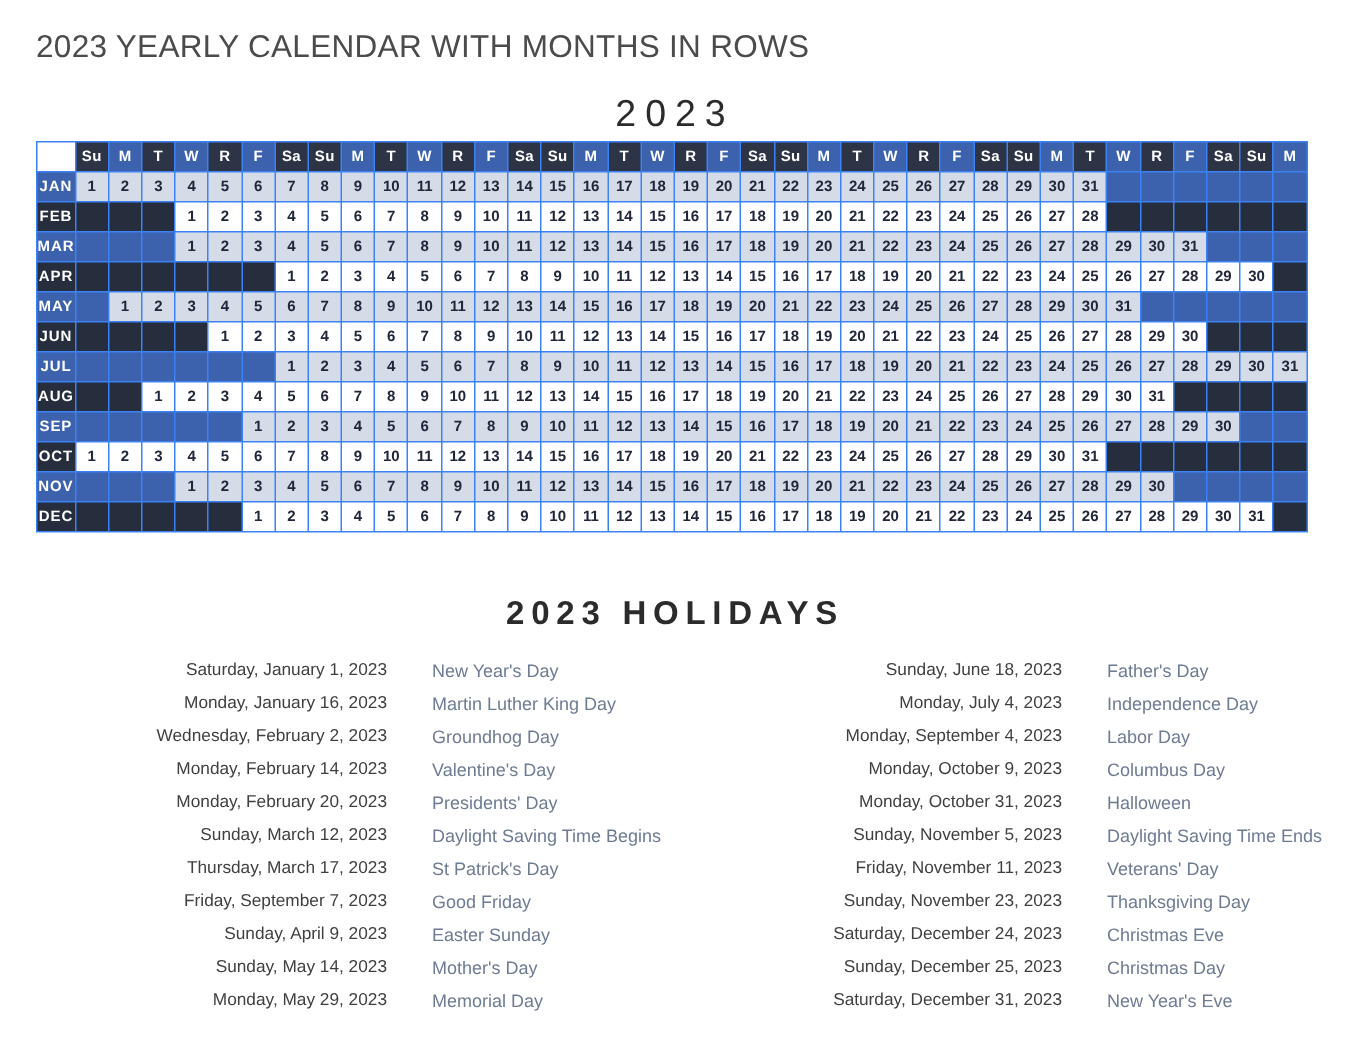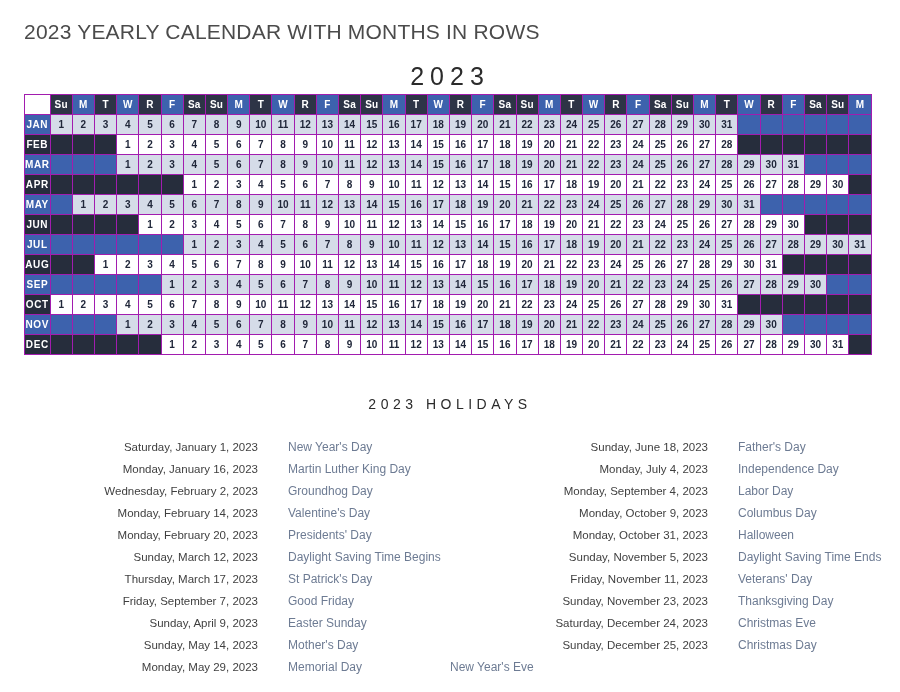--- a/index.html
+++ b/index.html
@@ -45,21 +45,21 @@
     color: #2b2b2b;
   }
 
   
   .calendar {
     position: absolute;
     left: 24px;
     top: 94px;
     border-collapse: separate;
     border-spacing: 1px;
-    background: #a21caf;
+    background: #3b82f6;
     table-layout: fixed;
   }
   .calendar td, .calendar th {
     padding: 0;
     margin: 0;
     width: 21.2px;
     height: 19px;
     font-size: 10px;
     font-weight: bold;
     text-align: center;
@@ -103,22 +103,22 @@
   .fill.odd  { background: #3d62ad; }
   .fill.even { background: #262d3c; }
 
   
   .holidays-heading {
     position: absolute;
     left: 0;
     top: 396px;
     width: 900px;
     text-align: center;
-    font-size: 14px;
-    font-weight: normal;
+    font-size: 22px;
+    font-weight: bold;
     letter-spacing: 4.5px;
     color: #2b2b2b;
   }
   .holiday-cols {
     position: absolute;
     left: 0;
     top: 436px;
     width: 900px;
     display: flex;
   }
@@ -767,18 +767,19 @@
         </div>
         <div class="holiday-row">
           <div class="h-date">Saturday, December 24, 2023</div>
           <div class="h-name">Christmas Eve</div>
         </div>
         <div class="holiday-row">
           <div class="h-date">Sunday, December 25, 2023</div>
           <div class="h-name">Christmas Day</div>
         </div>
         <div class="holiday-row">
+          <div class="h-date">Saturday, December 31, 2023</div>
           <div class="h-name">New Year's Eve</div>
         </div>
       </div>
   </div>
 
 </div>
 
 </body></html>

